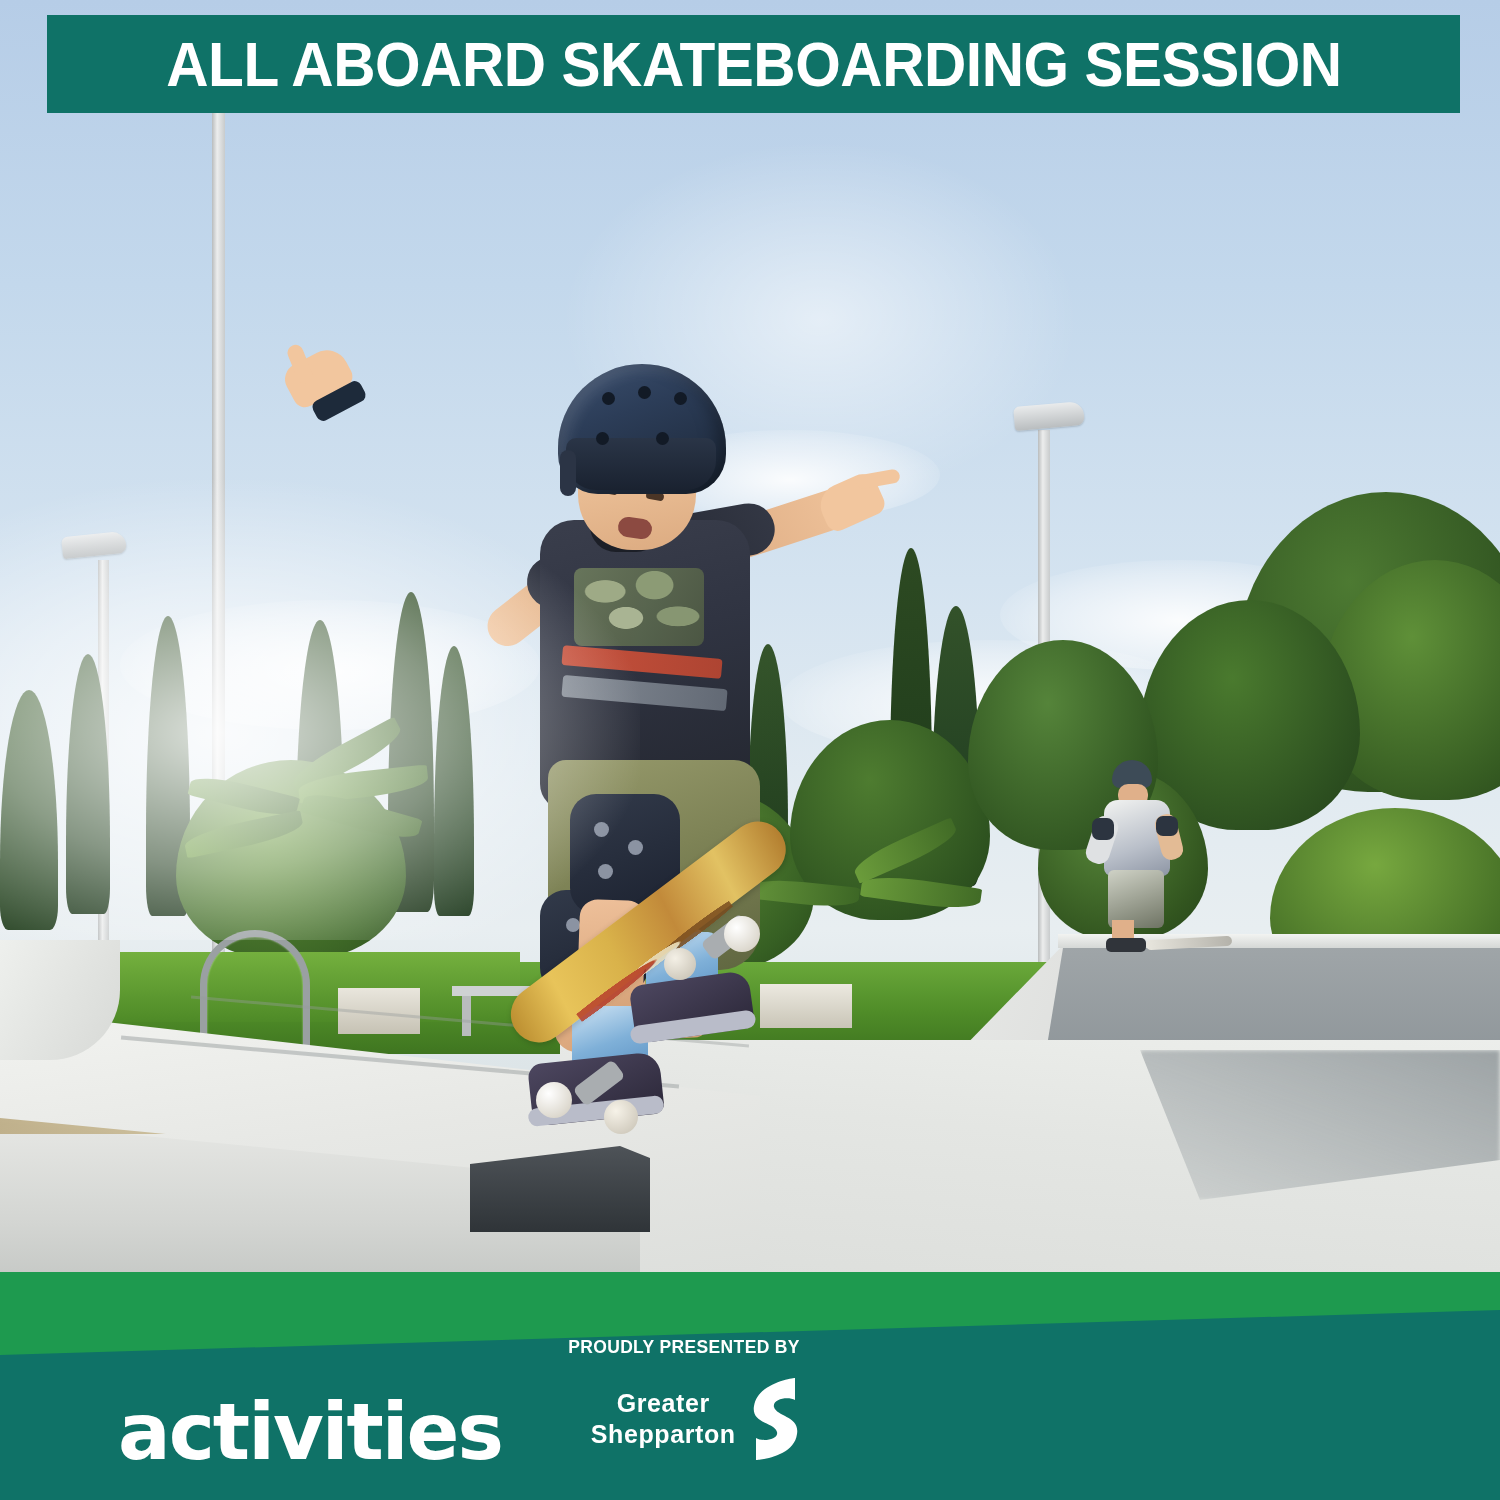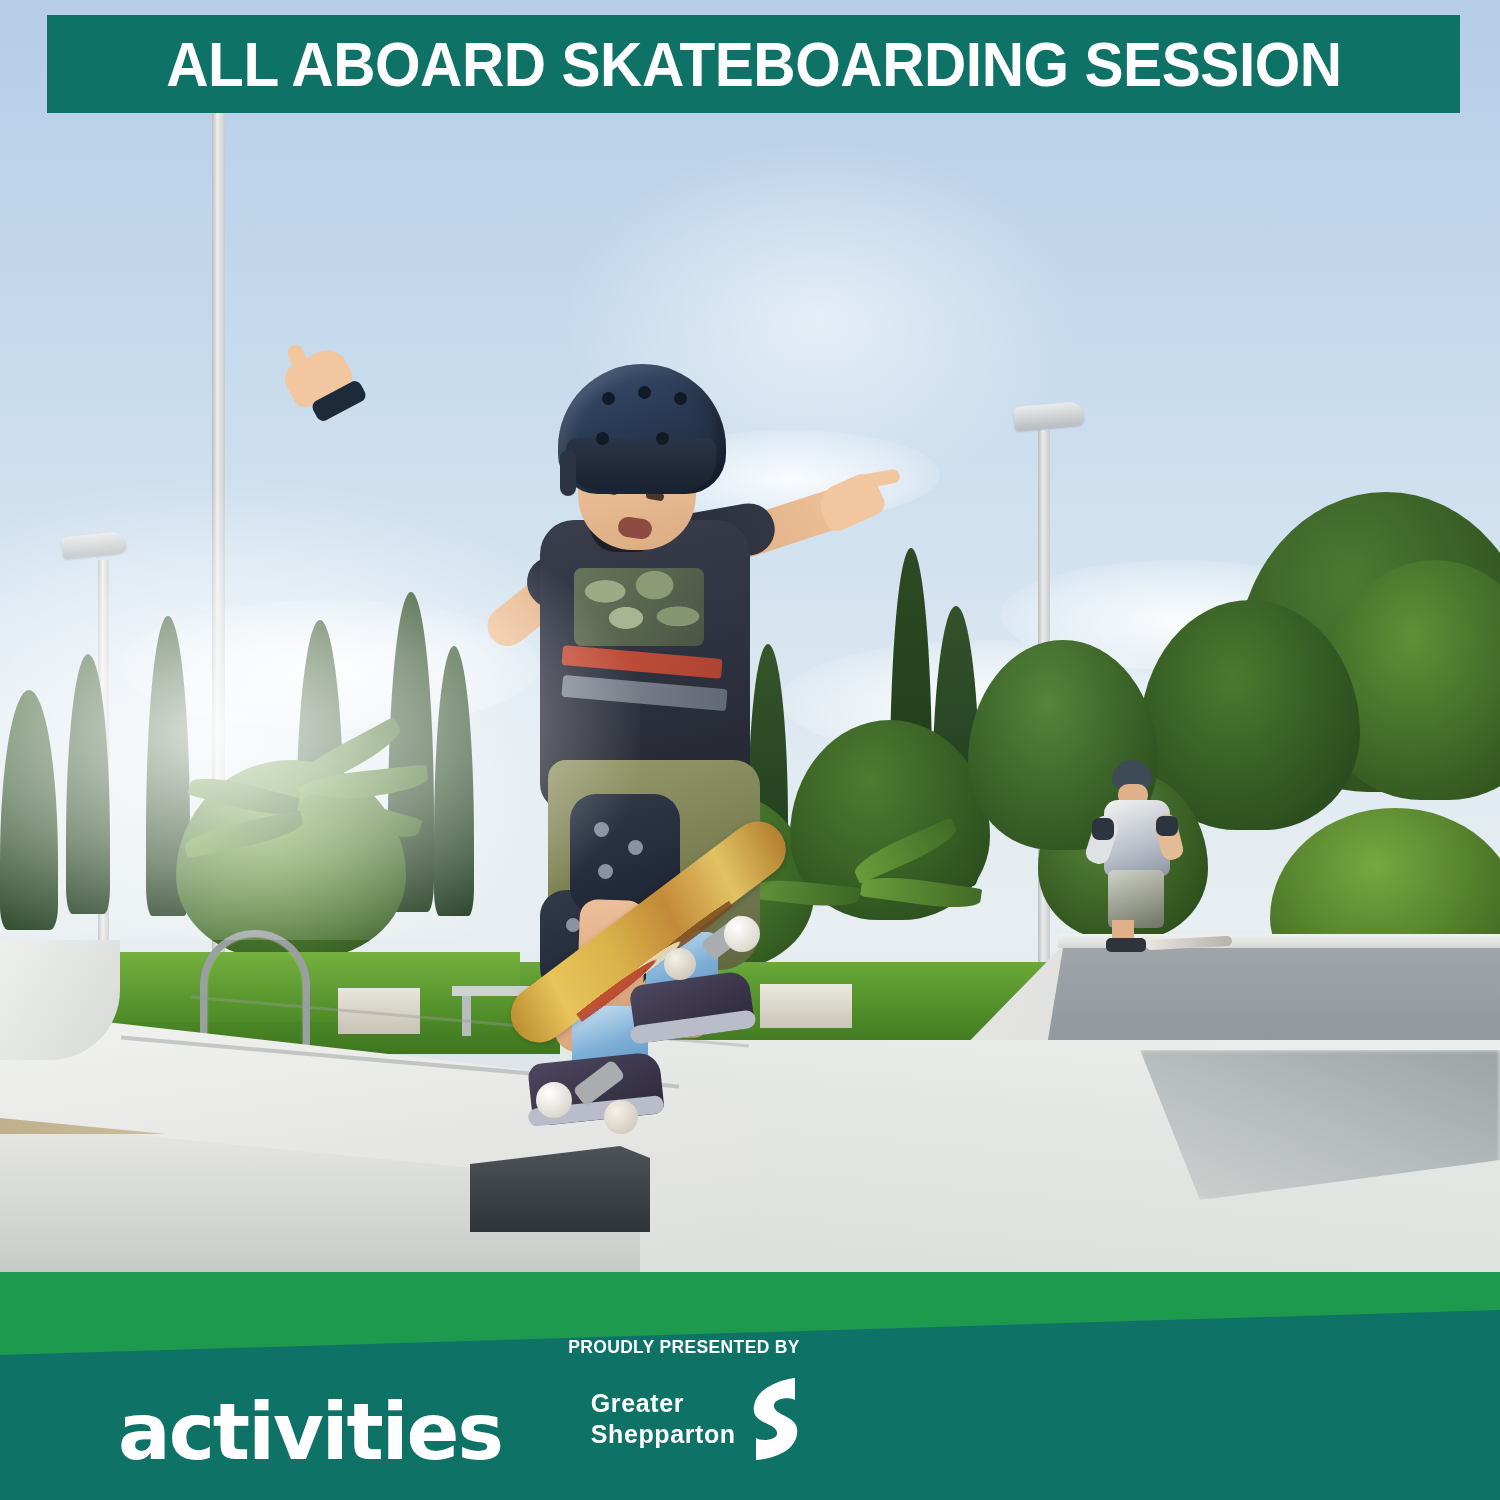--- a/index.html
+++ b/index.html
@@ -151,21 +151,21 @@
   .aitp .l1 { font-size:78px; letter-spacing:-2px; display:block; }
   .aitp .l2 { font-size:70px; letter-spacing:-1.5px; display:block; padding-left:24px; }
 
   .presented { text-align:right; color:#fff; padding-bottom:8px; }
   .presented .pp {
     font-size:19px; font-weight:700; letter-spacing:.4px;
     transform:scaleX(.92); transform-origin:right center; white-space:nowrap;
     margin-bottom:18px;
   }
   .gs-row { display:flex; align-items:center; justify-content:flex-end; gap:12px; }
-  .gs-text { text-align:left; line-height:1.26; }
+  .gs-text { text-align:center; line-height:1.26; }
   .gs-text div {
     font-size:25px; font-weight:700; letter-spacing:.6px; white-space:nowrap;
   }
   .gs-mark { width:52px; height:86px; flex:none; }
 </style>
 </head>
 <body>
 
 <div id="poster">
 

